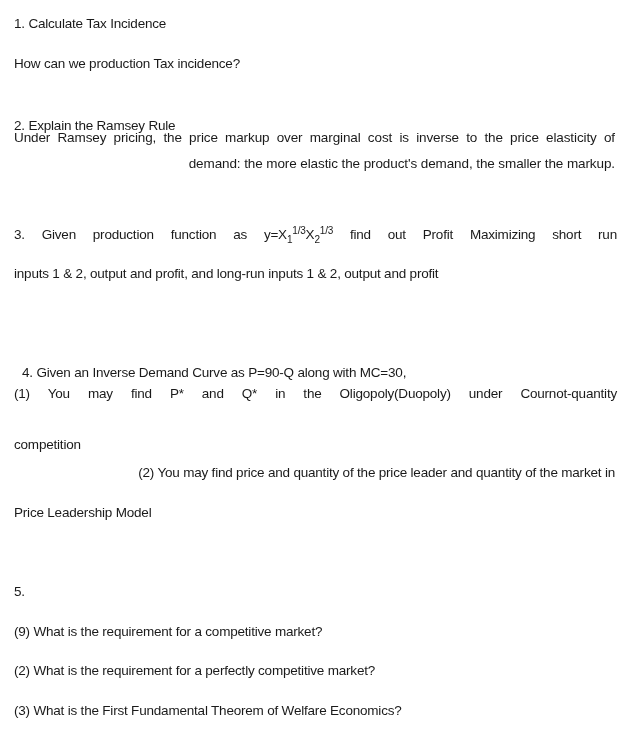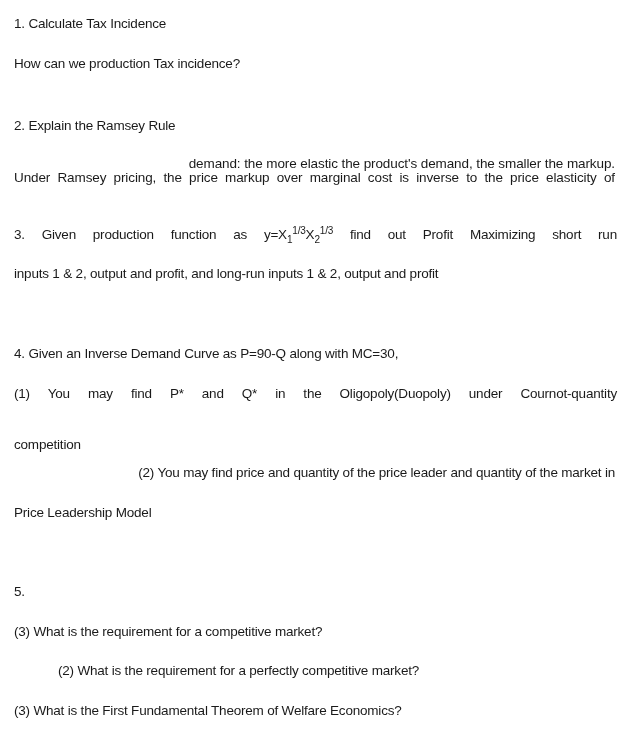--- a/index.html
+++ b/index.html
@@ -42,32 +42,32 @@
   </style>
 </head>
 <body>
 
 <div>
 
   <div class="line" style="top:15px;">1. Calculate Tax Incidence</div>
   <div class="line" style="top:55px;">How can we production Tax incidence?</div>
 
   <div class="line" style="top:94px;margin-top:23px;">2. Explain the Ramsey Rule</div>
-  <div class="line sans justify" style="top:129px;margin-top:40px;">Under Ramsey pricing, the price markup over marginal cost is inverse to the price elasticity of</div>
+  <div class="line sans justify" style="top:129px;">Under Ramsey pricing, the price markup over marginal cost is inverse to the price elasticity of</div>
   <div class="line sans" style="top:155px;">demand: the more elastic the product's demand, the smaller the markup.</div>
 
   <div class="line justify" style="top:226px; right:22px;">
     <span>3. Given production function as y=X</span><sub>1</sub><sup>1/3</sup><span>X</span><sub>2</sub><sup>1/3</sup><span> find out Profit Maximizing short run</span>
   </div>
   <div class="line" style="top:265px;">inputs 1 &amp; 2, output and profit, and long-run inputs 1 &amp; 2, output and profit</div>
 
-  <div class="line" style="top:345px;">4. Given an Inverse Demand Curve as P=90-Q along with MC=30,</div>
+  <div class="line" style="top:364px;margin-left:8px;">4. Given an Inverse Demand Curve as P=90-Q along with MC=30,</div>
   <div class="line justify" style="top:385px; right:22px;">(1) You may find P* and Q* in the Oligopoly(Duopoly) under Cournot-quantity</div>
   <div class="line" style="top:436px;">competition</div>
   <div class="line" style="top:464px;text-align:right;">(2) You may find price and quantity of the price leader and quantity of the market in</div>
   <div class="line" style="top:504px;">Price Leadership Model</div>
 
   <div class="line" style="top:583px;">5.</div>
-  <div class="line" style="top:623px;">(3) What is the requirement for a competitive market?</div>
-  <div class="line" style="top:662px;margin-left:44px;">(2) What is the requirement for a perfectly competitive market?</div>
+  <div class="line" style="top:623px;">(9) What is the requirement for a competitive market?</div>
+  <div class="line" style="top:662px;">(2) What is the requirement for a perfectly competitive market?</div>
   <div class="line" style="top:702px;">(3) What is the First Fundamental Theorem of Welfare Economics?</div>
 
 </div>
 
 </body></html>

